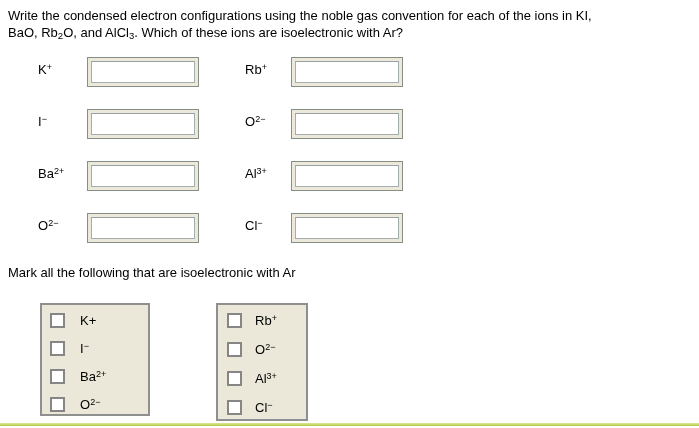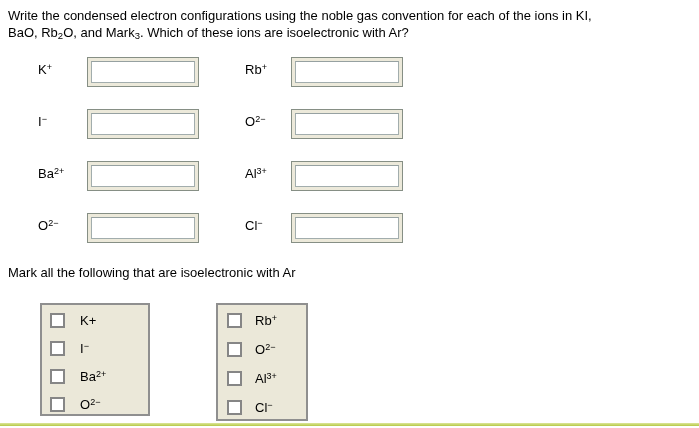--- a/index.html
+++ b/index.html
@@ -52,21 +52,21 @@
   .divider {
     position:absolute; left:0; top:423px; width:100%; height:3px;
     background:linear-gradient(to bottom, #dde69b, #b5c944);
   }
 </style>
 </head>
 <body>
 
 <div id="screen">
 
-  <div class="question"><span>Write the condensed electron configurations using the noble gas convention for each of the ions in KI,</span><br><span>BaO, Rb</span><sub>2</sub><span>O, and Mark</span><sub>3</sub><span>. Which of these ions are isoelectronic with Ar?</span></div>
+  <div class="question"><span>Write the condensed electron configurations using the noble gas convention for each of the ions in KI,</span><br><span>BaO, Rb</span><sub>2</sub><span>O, and AlCl</span><sub>3</sub><span>. Which of these ions are isoelectronic with Ar?</span></div>
 
   <div class="fields">
 
     <div class="fcell r0 colA">
       <span class="ion-label"><span>K</span><sup>+</sup></span>
       <span class="fieldbox">
           <input type="text" value="" style="">
         </span>
     </div>
     <div class="fcell r0 colB">

